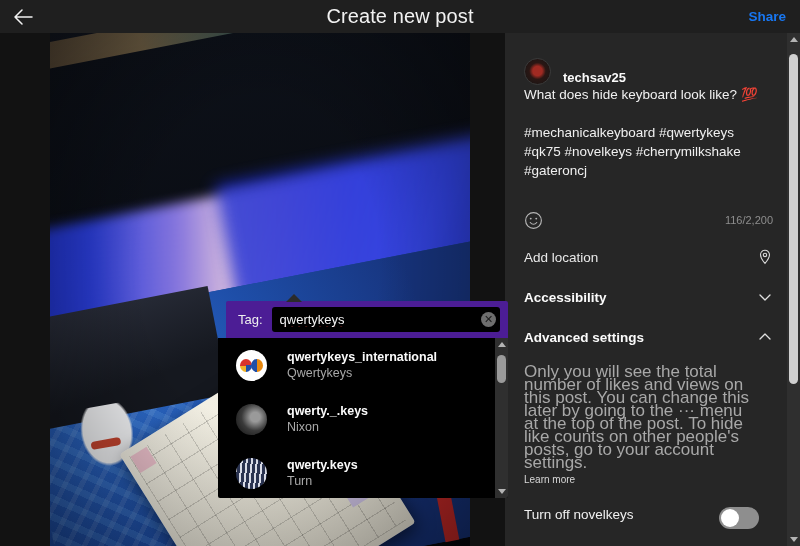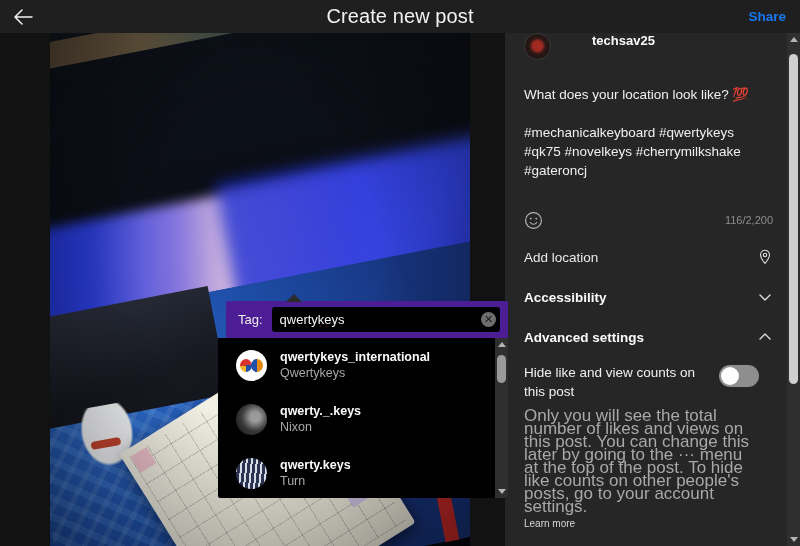--- a/index.html
+++ b/index.html
@@ -182,20 +182,21 @@
     cursor: pointer; flex: none; margin-left: 4px;
   }
   .tag-list {
     background: #000; height: 160px; position: relative;
     border-radius: 0 0 2px 2px; overflow: hidden;
   }
   .tag-items { position: absolute; inset: 0 13px 0 0; }
   .tag-item {
     display: flex; align-items: center; height: 54px; padding: 0 0 0 18px;
     cursor: pointer;
+    gap: 7px;
   }
   .tag-avatar {
     width: 31px; height: 31px; border-radius: 50%; flex: none;
     margin-right: 13px; overflow: hidden; position: relative;
     background: #2a2a2a;
   }
   .av-qk { background: #fff; }
   .av-qk:before {
     content: ""; position: absolute; left: 4px; top: 9px; width: 12px; height: 13px;
     border-radius: 50%;
@@ -243,21 +244,21 @@
   }
 
   
   .side {
     position: absolute; top: 33px; right: 0; width: 295px; height: 513px;
     background: #262626;
     overflow: hidden;
   }
   .side-inner { position: absolute; inset: 0 13px 0 0; padding: 0 0 0 19px; }
 
-  .author { display: flex; align-items: flex-start; height: 52px; gap: 29px; }
+  .author { display: flex; align-items: flex-end; height: 52px; }
   .author-avatar {
     width: 27px; height: 27px; border-radius: 50%; margin-right: 12px;
     background: radial-gradient(circle at 50% 48%, #a02a22 0 26%, #2a1714 46%, #141414 100%);
     border: 1px solid #3a3a3a; flex: none;
   }
   .author-name { font-size: 13px; font-weight: bold; color: #fafafa; }
 
   .caption {
     font-size: 13.5px; color: #f0f0f0; line-height: 19px;
     padding-right: 14px; white-space: pre-wrap; min-height: 118px;
@@ -406,21 +407,21 @@
   </div>
 
   <div class="side">
     <div class="side-inner">
 
       <div class="author">
         <div class="author-avatar"></div>
         <div class="author-name">techsav25</div>
       </div>
 
-      <div class="caption"><span>What does your location look like? </span><span class="emoji-100">💯</span><br><br><span>#mechanicalkeyboard #qwertykeys #qk75 #novelkeys #cherrymilkshake #gateroncj</span></div>
+      <div class="caption"><span>What does hide keyboard look like? </span><span class="emoji-100">💯</span><br><br><span>#mechanicalkeyboard #qwertykeys #qk75 #novelkeys #cherrymilkshake #gateroncj</span></div>
 
       <div class="caption-foot">
         <span class="emoji-btn">
           <svg width="19" height="19" viewBox="0 0 20 20" fill="none">
             <circle cx="10" cy="10" r="8.3" stroke="#b5b5b5" stroke-width="1.2"></circle>
             <circle cx="7.1" cy="8" r="1" fill="#b5b5b5"></circle>
             <circle cx="12.9" cy="8" r="1" fill="#b5b5b5"></circle>
             <path d="M6.6 12.1c1 1.3 2.1 1.9 3.4 1.9s2.4-.6 3.4-1.9" stroke="#b5b5b5" stroke-width="1.2" stroke-linecap="round"></path>
           </svg>
         </span>
@@ -450,26 +451,20 @@
         <span class="row-label b">Advanced settings</span>
         <span class="row-icon">
           <svg width="16" height="16" viewBox="0 0 16 16" fill="none">
             <path d="M3 10 L8 5 L13 10" stroke="#e0e0e0" stroke-width="1.3" stroke-linecap="round" stroke-linejoin="round"></path>
           </svg>
         </span>
       </div>
 
       <div class="section-body">
 
-        <div class="toggle-row">
-          <span class="toggle-title">Hide like and view counts on this post</span>
-          <span class="switch">
-            <span class="knob"></span>
-          </span>
-        </div>
 
         <div class="help">Only you will see the total number of likes and views on this post. You can change this later by going to the ··· menu at the top of the post. To hide like counts on other people's posts, go to your account settings.</div>
         <span class="learn">Learn more</span>
 
         <div class="toggle-row" style="padding-top:18px">
           <span class="toggle-title">Turn off novelkeys</span>
           <span class="switch">
             <span class="knob"></span>
           </span>
         </div>

